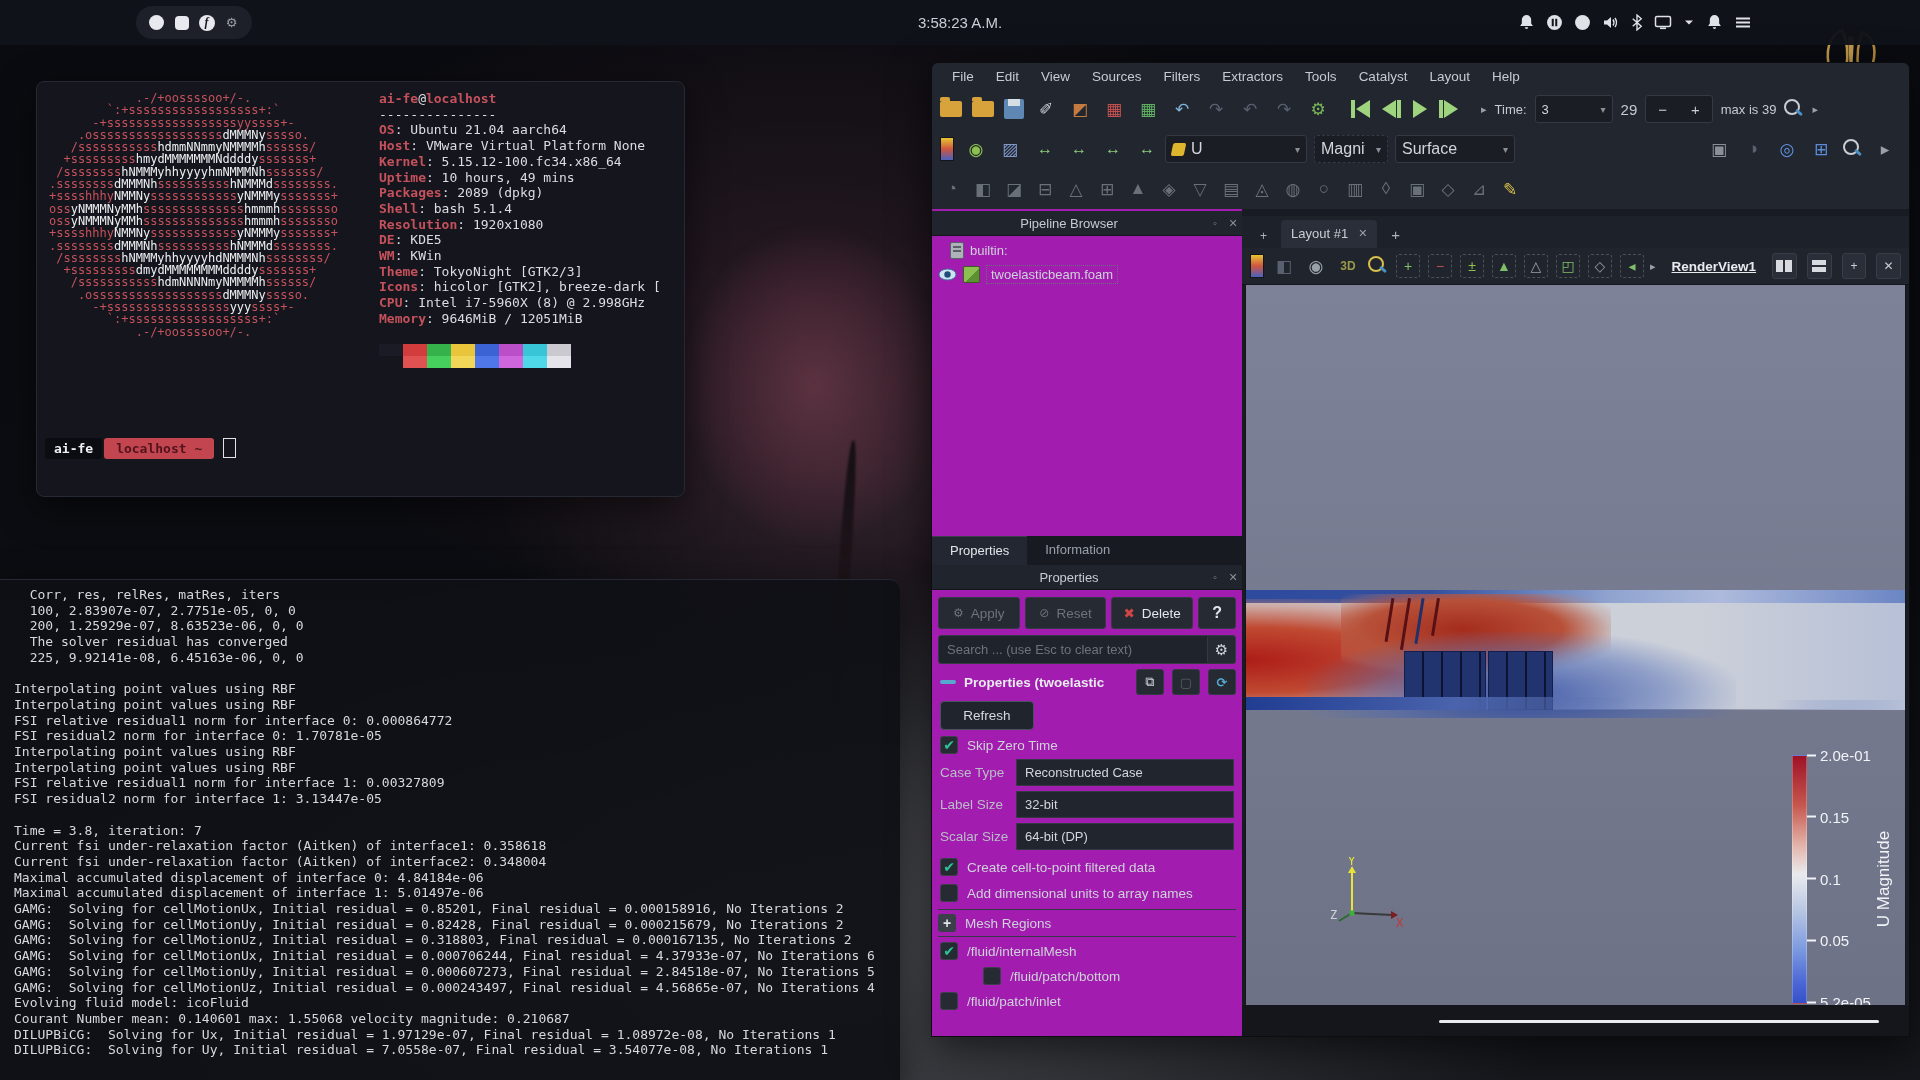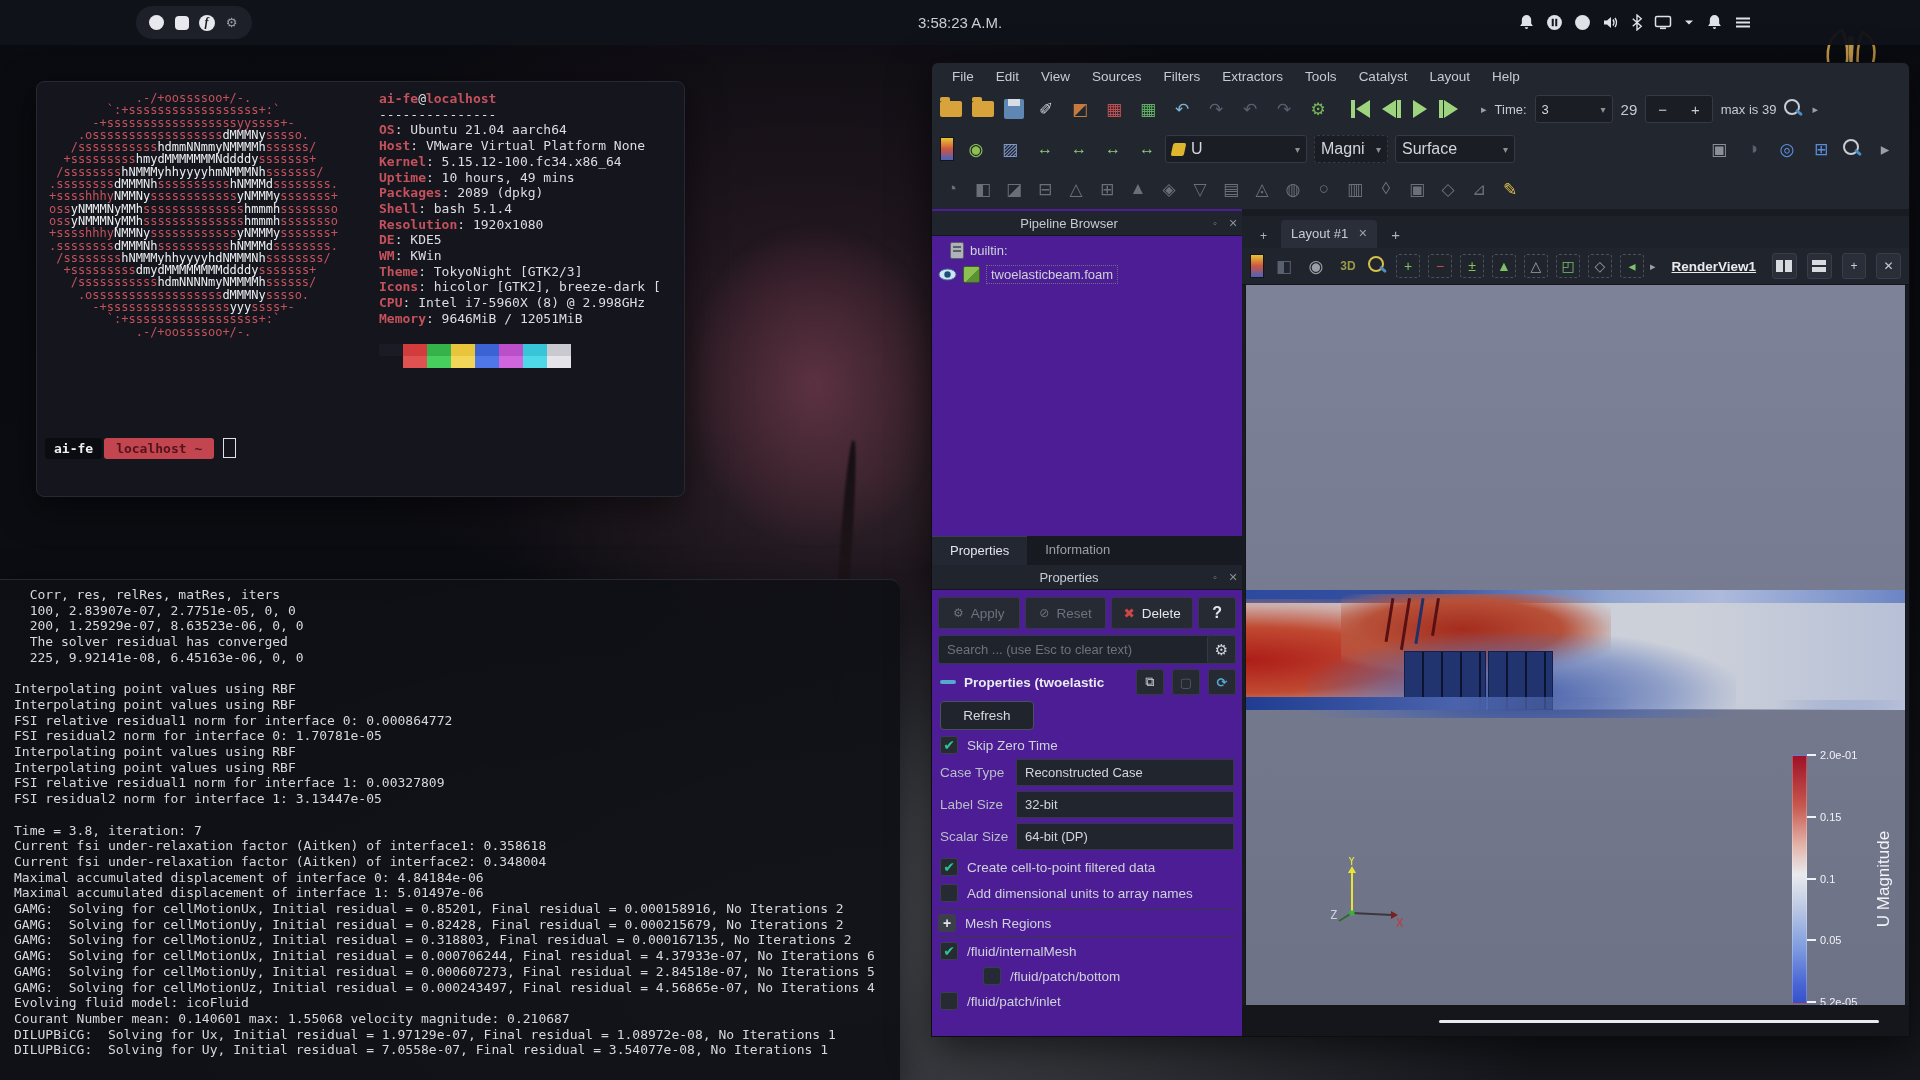--- a/index.html
+++ b/index.html
@@ -84,21 +84,21 @@
   .pbar{width:4px;height:18px;background:#9fd47f;}
   .time-widget{display:flex;align-items:center;gap:8px;margin-left:16px;color:#c6cad2;font-size:13px;}
   .combo{background:#1a1d24;border:1px solid #343945;border-radius:3px;height:26px;display:flex;align-items:center;
     padding:0 6px;color:#d2d5db;gap:6px;}
   .combo .car{color:#8a8f98;font-size:10px;margin-left:auto;}
   .stepbox{display:flex;align-items:center;background:#1a1d24;border:1px solid #343945;border-radius:3px;height:26px;}
   .stepbox span{padding:0 12px;color:#c6cad2;font-size:15px;}
   .chev{color:#9aa0a8;font-size:11px;}
 
   
-  .lpanel{position:absolute;left:0;top:146px;width:310px;bottom:0;background:#4c1d95;border-right:1px solid #11131a;text-decoration:underline;}
+  .lpanel{position:absolute;left:0;top:146px;width:310px;bottom:0;background:#a21caf;border-right:1px solid #11131a;text-decoration:underline;}
   .dockhdr{position:absolute;left:0;right:0;height:24px;display:flex;align-items:center;background:#20242d;
     border-bottom:1px solid #14161d;}
   .dockhdr .t{flex:1;text-align:center;color:#c6cad2;font-size:13px;}
   .dockhdr .btn{color:#8a8f98;font-size:11px;width:18px;text-align:center;}
   .pipe-row{position:absolute;left:6px;display:flex;align-items:center;gap:6px;color:#ced2d9;font-size:13px;height:22px;}
   .srv{width:12px;height:15px;background:#aeb3bb;border-radius:2px;border:1px solid #5a5f68;position:relative;}
   .srv::before{content:"";position:absolute;left:2px;top:3px;right:2px;height:2px;background:#5a5f68;box-shadow:0 4px 0 #5a5f68;}
   .cube{width:15px;height:15px;background:linear-gradient(135deg,#8cc152 55%,#5d8f33 55%);border:1px solid #3c5e20;border-radius:2px;}
   .sel-dotted{border:1px dotted #6a717d;padding:1px 4px;}
   .tabs{position:absolute;left:0;right:0;height:29px;display:flex;background:#171a21;border-bottom:1px solid #2a2e38;}
@@ -163,21 +163,21 @@
   .streak.navy{background:#22306a;}
   .beam{top:61px;height:57px;background:#22346f;border:1px solid #131f4a;
     background-image:repeating-linear-gradient(to right,transparent 0 17px,rgba(9,14,38,.85) 17px 19px);}
   .f-bot{left:0;bottom:0;height:13px;width:58%;background:linear-gradient(to right,#203d92,#4a63ac 55%,rgba(120,140,190,.25));}
   .f-bot2{right:0;bottom:0;height:10px;width:130px;background:linear-gradient(to left,#5570b5,transparent);}
   .f-right{right:0;top:13px;width:210px;bottom:0;background:linear-gradient(to right,rgba(185,194,216,0),#b7c0d7);}
 
   .legend{position:absolute;left:546px;top:470px;width:120px;height:247px;color:#f2f3f6;}
   .lbar{position:absolute;left:0;top:0;width:13px;height:247px;border:1px solid rgba(255,255,255,.25);
     background:linear-gradient(#9e1226,#c6574e 20%,#e2b3a8 36%,#e9eaee 48%,#bac7e3 62%,#7d9be0 78%,#4a66d5 92%,#3551c8);}
-  .ltick{position:absolute;left:15px;display:flex;align-items:center;gap:4px;font-size:11px;transform:translateY(-50%);}
+  .ltick{position:absolute;left:15px;display:flex;align-items:center;gap:4px;font-size:15px;transform:translateY(-50%);}
   .ltick .tl{width:9px;height:2px;background:#f2f3f6;}
   .ltitle{position:absolute;left:92px;top:124px;transform:translate(-50%,-50%) rotate(-90deg);transform-origin:center;
     font-size:17px;white-space:nowrap;}
   .axes{position:absolute;left:84px;top:572px;}
   .scrollstrip{position:absolute;left:0;right:0;bottom:0;height:31px;background:#14161c;}
   .thumb{position:absolute;left:197px;top:15px;width:440px;height:3px;background:#e8eaee;border-radius:2px;}
 </style>
 </head>
 <body>
 

